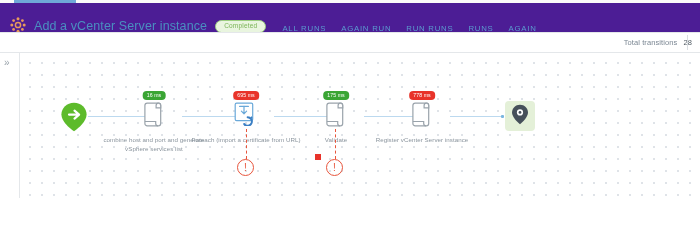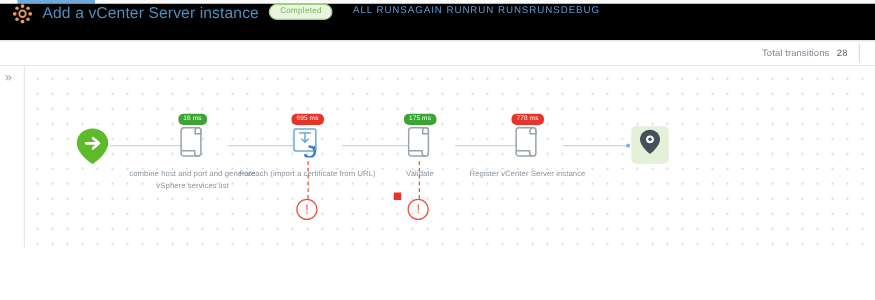--- a/index.html
+++ b/index.html
@@ -17,22 +17,22 @@
     background:#fafafa;
   }
   .tabstrip .active-tab {
     position:absolute; left:14px; top:0; width:62px; height:3px;
     background:#6fa8d8;
   }
 
   
   .header {
     position:absolute; left:0; top:3px; width:700px; height:30px;
-    display:flex; align-items:flex-start; padding-left:10px;
-    background:#000000;
+    display:flex; align-items:flex-end; padding-left:10px;
+    background:#4c1d95;
   }
   .wf-icon { width:16px; height:16px; position:relative; flex:0 0 auto; margin-right:8px; }
   .wf-icon svg { display:block; }
 
   .page-title {
     font-size:12.5px; color:#4a8fc0; letter-spacing:.1px;
     white-space:nowrap;
   }
   .status-badge {
     margin-left:8px;
@@ -40,39 +40,39 @@
     background:#e9f5df;
     color:#7ab356;
     border-radius:9px;
     font-size:6.5px;
     padding:2px 8px 2.5px 8px;
     letter-spacing:.2px;
     line-height:1;
     white-space:nowrap;
   }
   .nav {
-    display:flex; align-items:center; margin-left:16px; 
+    display:flex; align-items:center; margin-left:16px; gap:15px;
   }
   .nav-item {
     font-size:7.8px; color:#5b9bd0; letter-spacing:.75px;
     white-space:nowrap; cursor:pointer;
   }
 
   .header-rule {
     position:absolute; left:0; top:32px; width:700px; height:1px;
     background:#e4e7ea;
   }
 
   
   .subbar {
     position:absolute; left:0; top:33px; width:700px; height:20px;
     background:#ffffff;
   }
   .transitions {
-    position:absolute; right:22px; top:5px;
+    position:absolute; right:8px; top:5px;
     font-size:7.5px; color:#7b8793; white-space:nowrap;
     letter-spacing:.1px;
   }
   .transitions .count { margin-left:6px; color:#4f5962; }
   .subbar-sep {
     position:absolute; right:12px; top:2px; width:1px; height:15px;
     background:#d9dde1;
   }
   .subbar-rule {
     position:absolute; left:0; top:52px; width:700px; height:1px;
@@ -175,21 +175,21 @@
 
     <span class="page-title">Add a vCenter Server instance</span>
 
     <span class="status-badge">Completed</span>
 
     <nav class="nav">
       <span class="nav-item">ALL RUNS</span>
       <span class="nav-item">AGAIN RUN</span>
       <span class="nav-item">RUN RUNS</span>
       <span class="nav-item">RUNS</span>
-      <span class="nav-item">DEBUG</span>
+      <span class="nav-item">AGAIN</span>
     </nav>
   </div>
   <div class="header-rule"></div>
 
   <div class="subbar">
     <div class="transitions">
       <span>Total transitions</span><span class="count">28</span>
     </div>
     <div class="subbar-sep"></div>
   </div>

